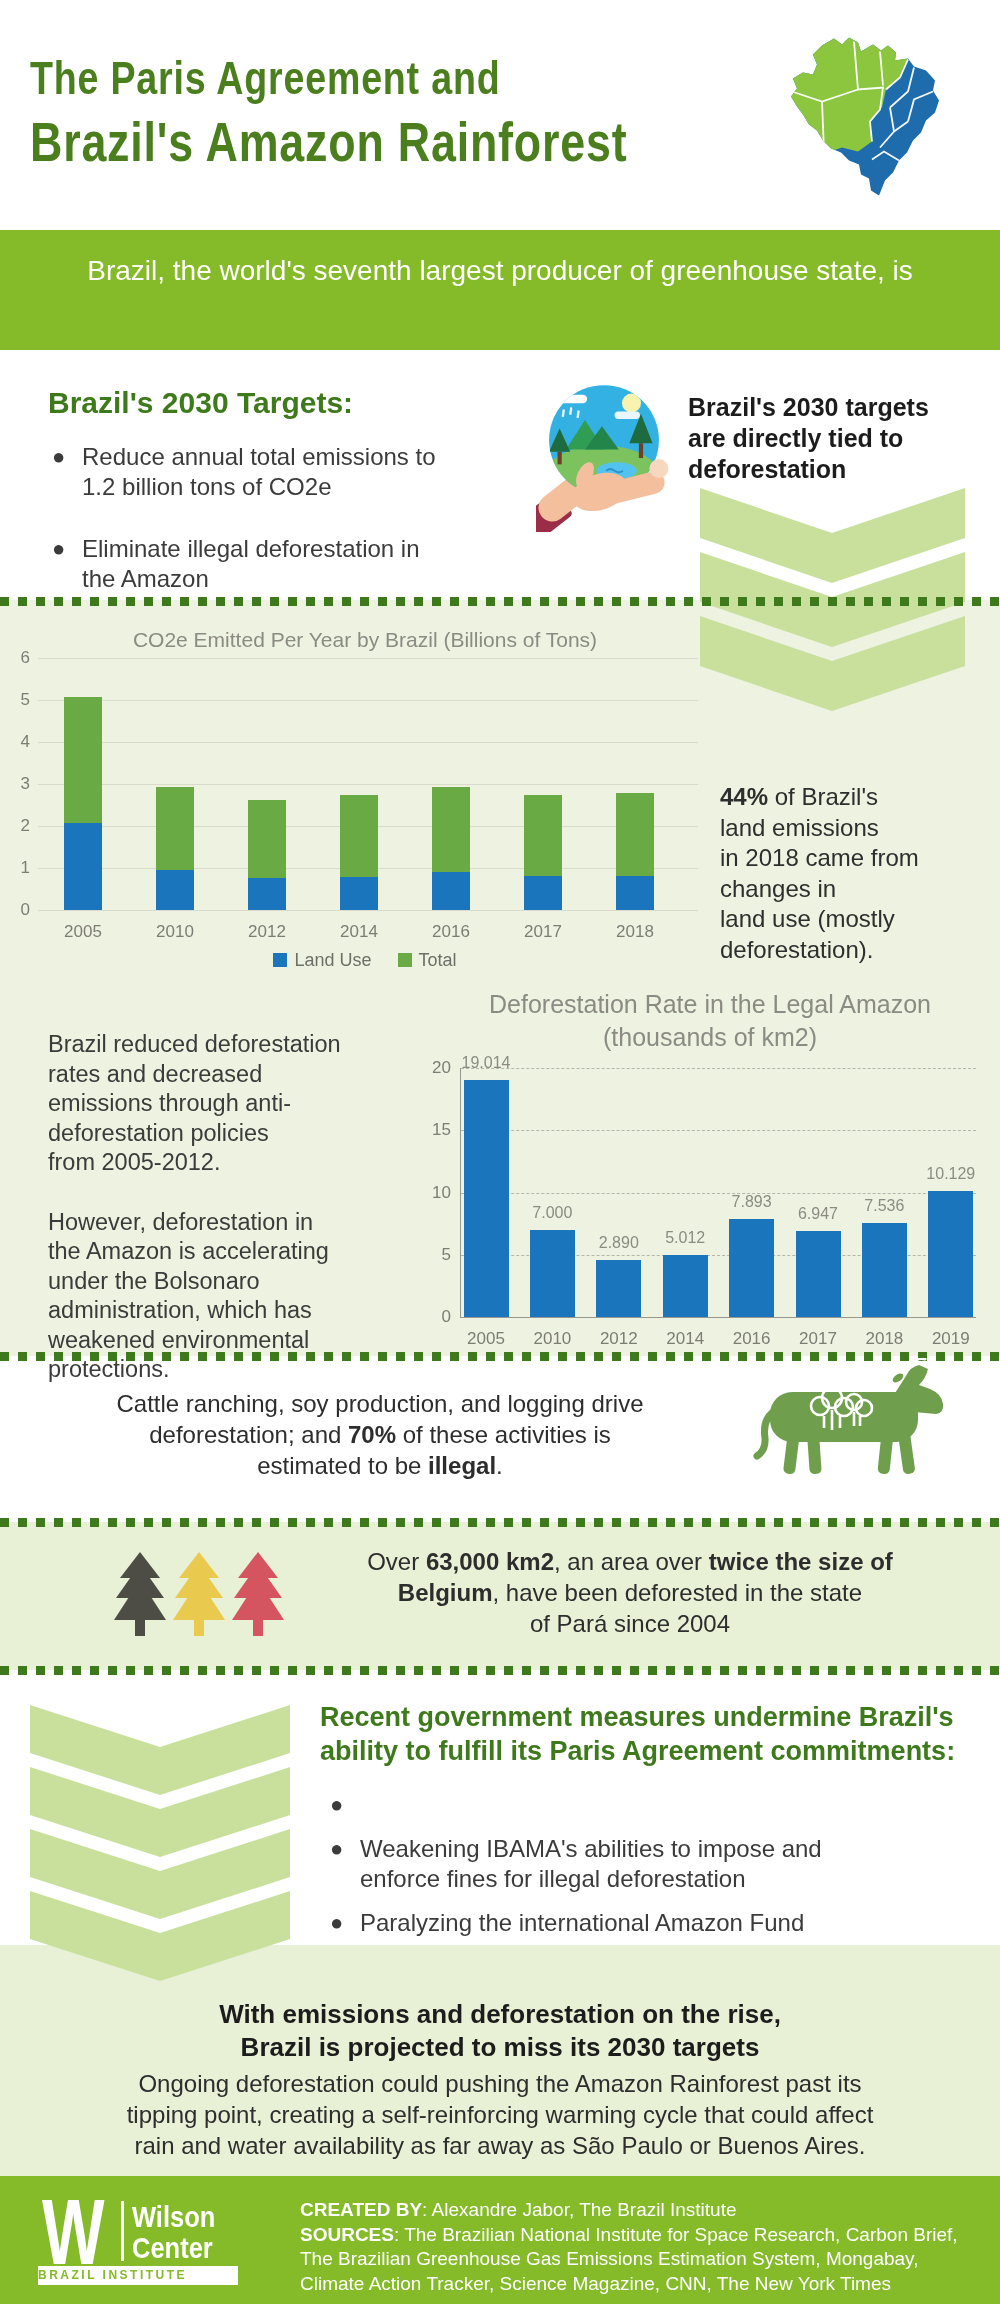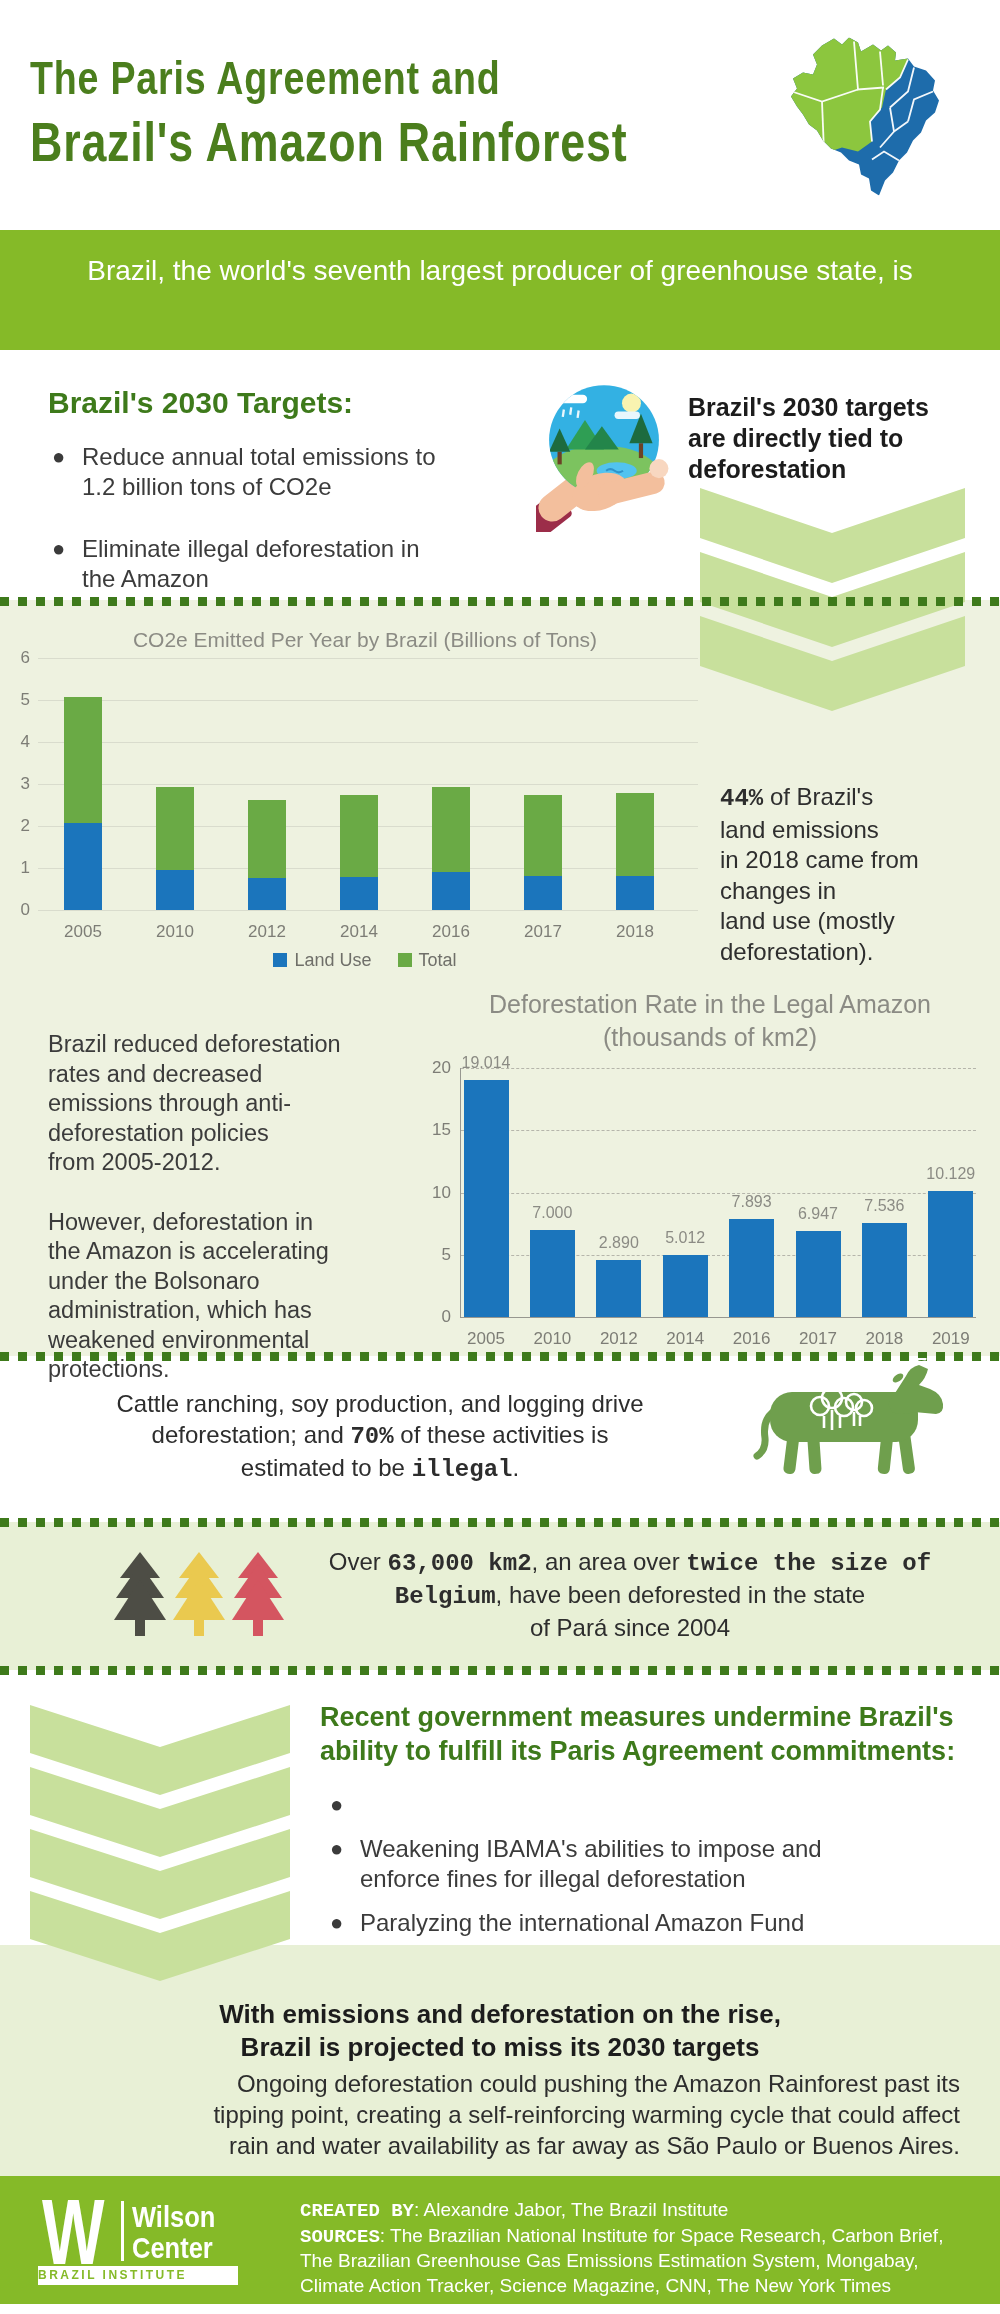--- a/index.html
+++ b/index.html
@@ -10,21 +10,21 @@
     --body-text:#3b3b3b; --chart-text:#8b8b84;
   }
   html,body{margin:0;padding:0;background:#fff;}
   #page{position:relative;width:1000px;height:2314px;overflow:hidden;background:#fff;
         font-family:"Liberation Sans",sans-serif;color:var(--body-text);}
   .abs{position:absolute;}
   .bgstrip{position:absolute;left:0;width:1000px;}
   .dotline{position:absolute;left:0;width:1000px;height:9px;
            background:repeating-linear-gradient(90deg,var(--dark-green) 0 9px,transparent 9px 18px);}
   .condL{display:inline-block;transform:scaleX(.8);transform-origin:left top;}
-  .bold{font-weight:bold;font-family:Liberation Mono, monospace;}
+  .bold{font-weight:bold;}
   .center{text-align:center;}
   
   .title-line{font-weight:bold;color:var(--title-green);letter-spacing:1px;white-space:nowrap;}
   
   #banner{background:var(--accent-green);color:#fff;font-size:28px;line-height:41px;}
   
   #targets-heading{font-size:30px;font-weight:bold;color:var(--dark-green);}
   .bullet-item{display:flex;font-size:24px;line-height:30px;color:var(--body-text);}
   .bullet-dot{width:30px;flex:0 0 30px;font-size:22px;line-height:30px;color:#3b3b3b;}
   #side-note{font-size:25px;line-height:31px;font-weight:bold;color:#1c1c1c;text-align:left;}
@@ -39,21 +39,21 @@
   #c2plot{border-left:1px solid #979790;border-bottom:1px solid #979790;}
   #c1legend{display:flex;gap:26px;justify-content:center;align-items:center;color:#6f6f69;font-size:18px;}
   .sw{display:inline-block;width:14px;height:14px;margin-right:7px;vertical-align:-1px;}
   
   #note44{font-size:24px;line-height:30.5px;color:#2e2e2e;}
   #left-text{font-size:23.5px;line-height:29.5px;color:var(--body-text);}
   #cattle-text,#belgium-text{font-size:24px;line-height:31px;color:#2d2d2d;text-align:center;}
   #gov-heading{font-size:27px;line-height:34px;font-weight:bold;color:var(--dark-green);}
   #gov-bullets .bullet-item{font-size:24px;line-height:30px;margin-bottom:14px;}
   #final-heading{font-size:26px;line-height:33px;font-weight:bold;color:#1c1c1c;text-align:center;}
-  #final-para{font-size:24px;line-height:31px;color:#2d2d2d;text-align:right;}
+  #final-para{font-size:24px;line-height:31px;color:#2d2d2d;text-align:center;}
   
   #footer{background:var(--accent-green);}
   #credits{color:#fff;font-size:19px;line-height:24.5px;}
   #wlogo-w{color:#fff;font-weight:bold;font-size:92px;line-height:72px;transform:scaleX(.72);transform-origin:left top;}
   #wlogo-name{color:#fff;font-weight:bold;font-size:30px;line-height:31px;transform:scaleX(.85);transform-origin:left top;white-space:nowrap;}
   #wlogo-box{background:#fff;color:var(--accent-green);font-size:12px;font-weight:bold;letter-spacing:2.5px;
              text-align:left;line-height:19px;}
 </style>
 </head>
 <body>

